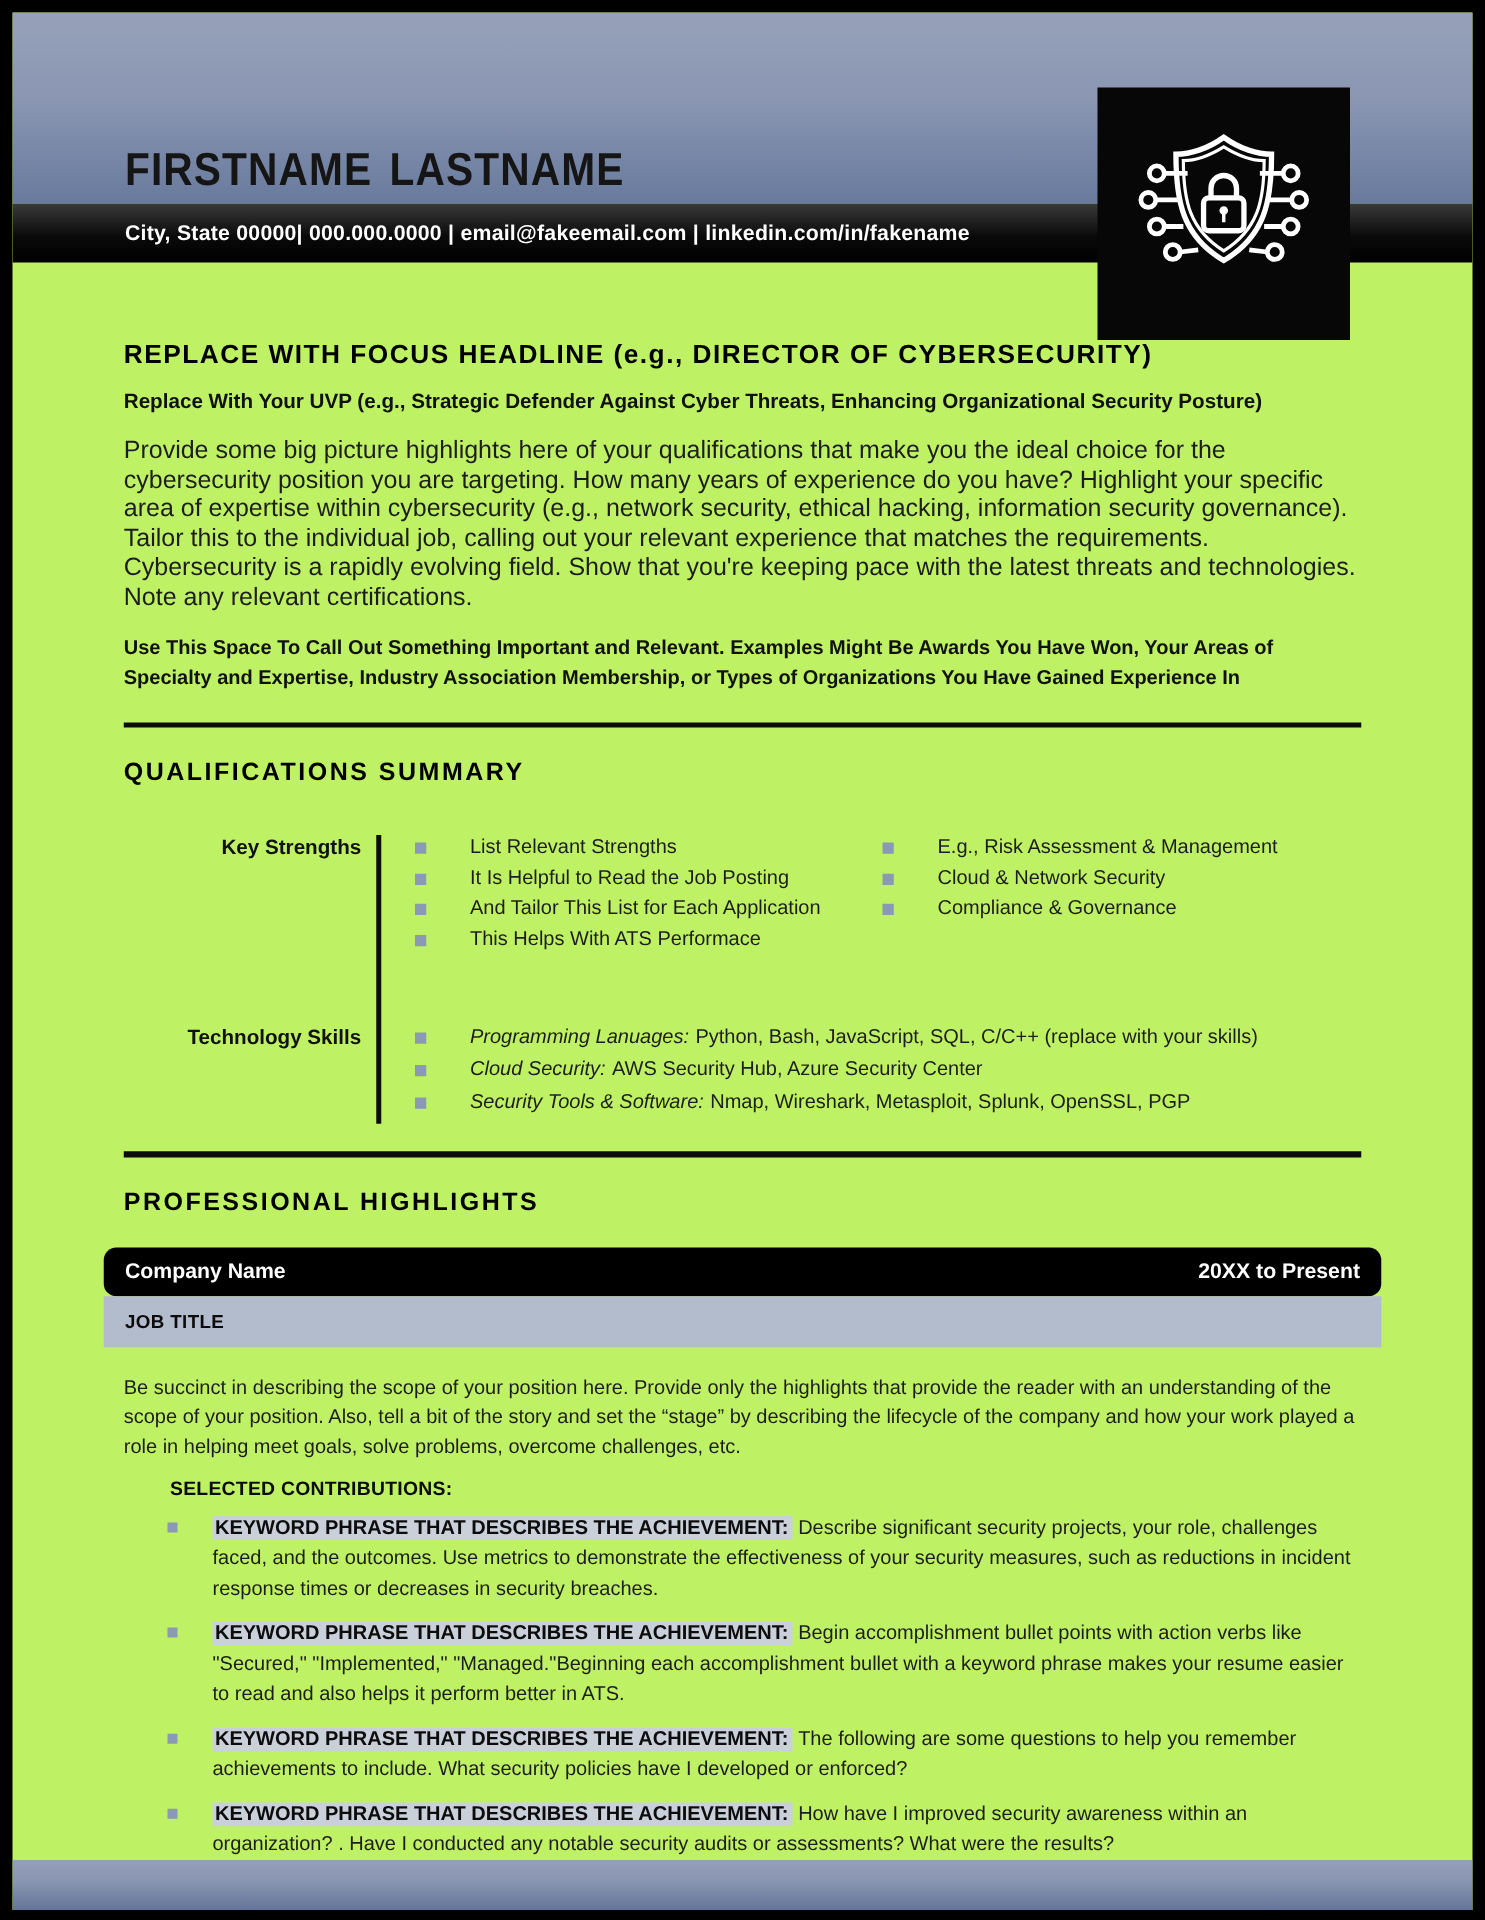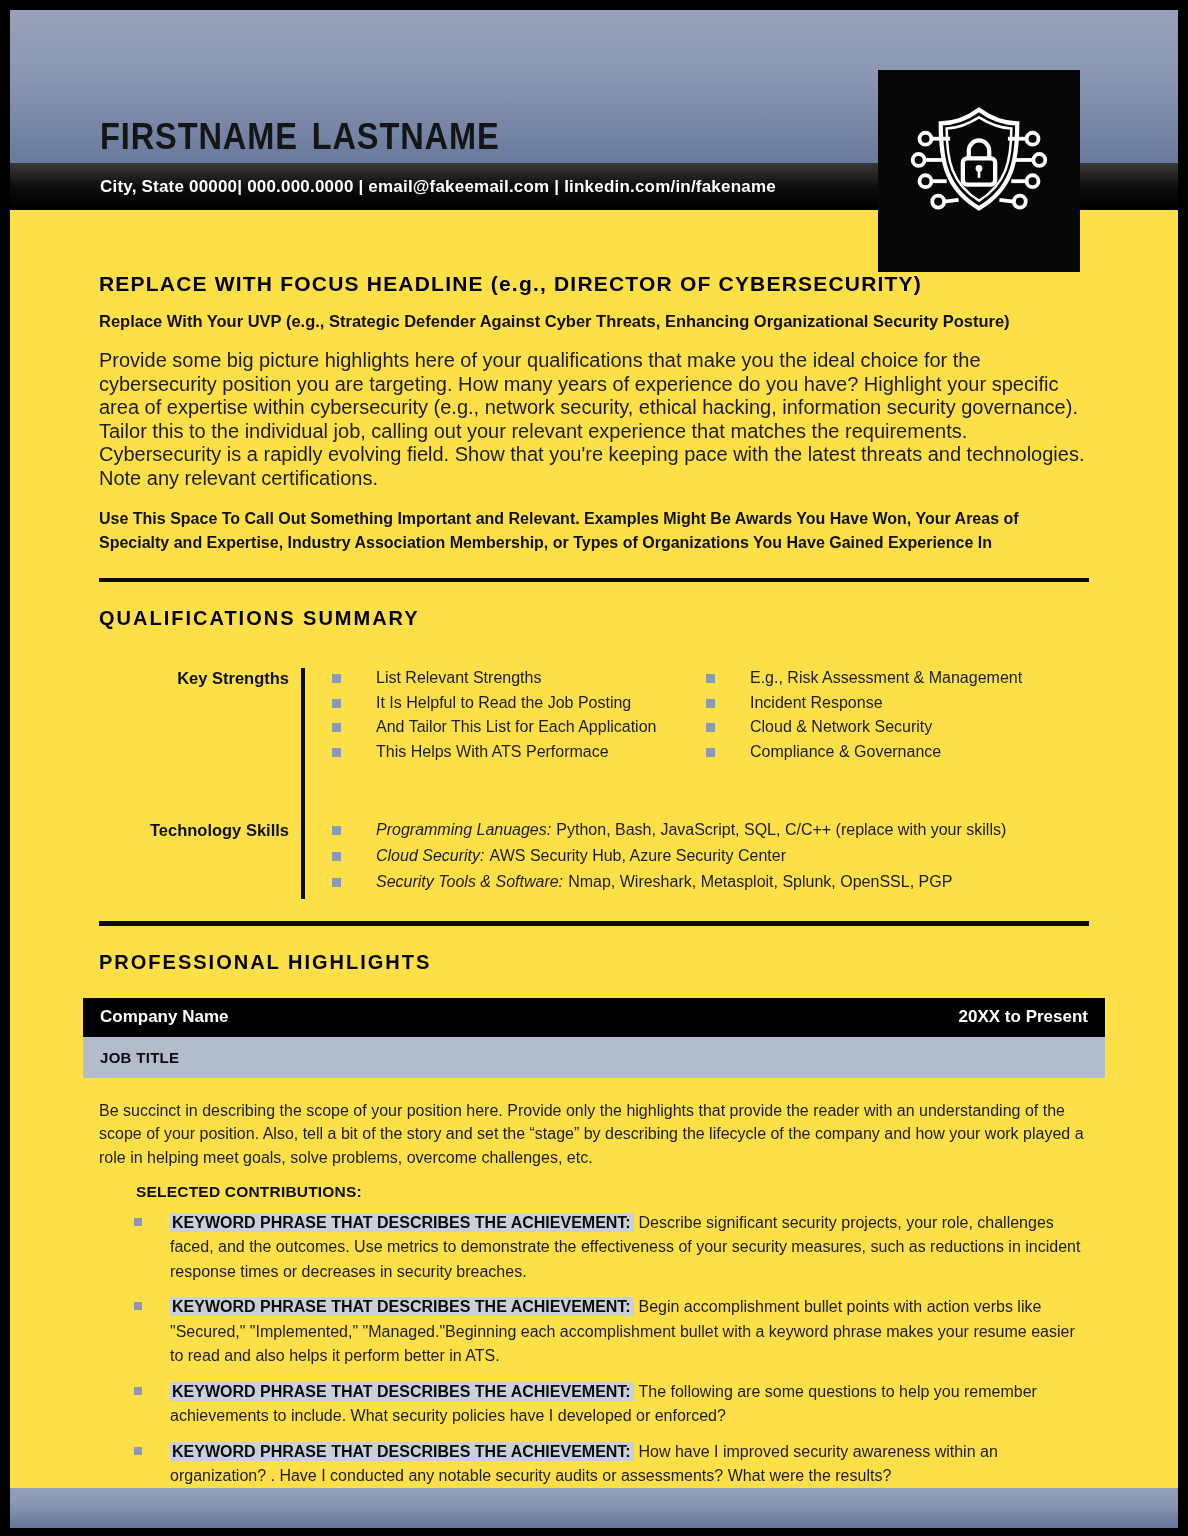--- a/index.html
+++ b/index.html
@@ -6,21 +6,21 @@
   html, body { width: 1188px; height: 1536px; }
   body {
     background: #000;
     font-family: "Liberation Sans", "DejaVu Sans", sans-serif;
     color: #1d1d1d;
     position: relative;
   }
   .page {
     position: absolute;
     left: 10px; top: 10px; right: 10px; bottom: 8px;
-    background: #fde047;
+    background: #bef264;
     overflow: hidden;
   }
   
   .banner {
     height: 153px;
     background: linear-gradient(180deg, #97a1b9 0%, #8révé 0%, #8a96b2 45%, #687a9d 100%);
     background: linear-gradient(180deg, #97a1b9 0%, #8a96b2 45%, #687a9d 100%);
     display: flex;
     align-items: flex-end;
     padding: 0 0 6px 90px;
@@ -152,20 +152,21 @@
     margin: 24px -16px 0 -16px;
     height: 39px;
     background: #000;
     color: #fff;
     font-weight: bold;
     font-size: 17px;
     display: flex;
     align-items: center;
     justify-content: space-between;
     padding: 17px 17px;
+    border-radius: 10px;
   }
   .job-bar {
     margin: 0 -16px;
     height: 41px;
     background: #b2bccd;
     display: flex;
     align-items: center;
     padding: 0 17px;
     font-weight: bold;
     font-size: 15px;
@@ -276,21 +277,20 @@
       <div class="qual-content">
         <div class="ks-cols">
           <ul class="plain">
             <li class="q-item"><span class="sq"></span><span>List Relevant Strengths</span></li>
             <li class="q-item"><span class="sq"></span><span>It Is Helpful to Read the Job Posting</span></li>
             <li class="q-item"><span class="sq"></span><span>And Tailor This List for Each Application</span></li>
             <li class="q-item"><span class="sq"></span><span>This Helps With ATS Performace</span></li>
           </ul>
           <ul class="plain">
             <li class="q-item"><span class="sq"></span><span>E.g., Risk Assessment &amp; Management</span></li>
-            <li class="q-item"><span class="sq"></span><span>Incident Response</span></li>
             <li class="q-item"><span class="sq"></span><span>Cloud &amp; Network Security</span></li>
             <li class="q-item"><span class="sq"></span><span>Compliance &amp; Governance</span></li>
           </ul>
         </div>
       </div>
 
       <div class="qual-label ts">Technology Skills</div>
       <div class="qual-content">
         <ul class="plain tech">
           <li class="q-item"><span class="sq"></span><span class="it-label">Programming Lanuages:</span><span class="after-label">Python, Bash, JavaScript, SQL, C/C++ (replace with your skills)</span></li>

